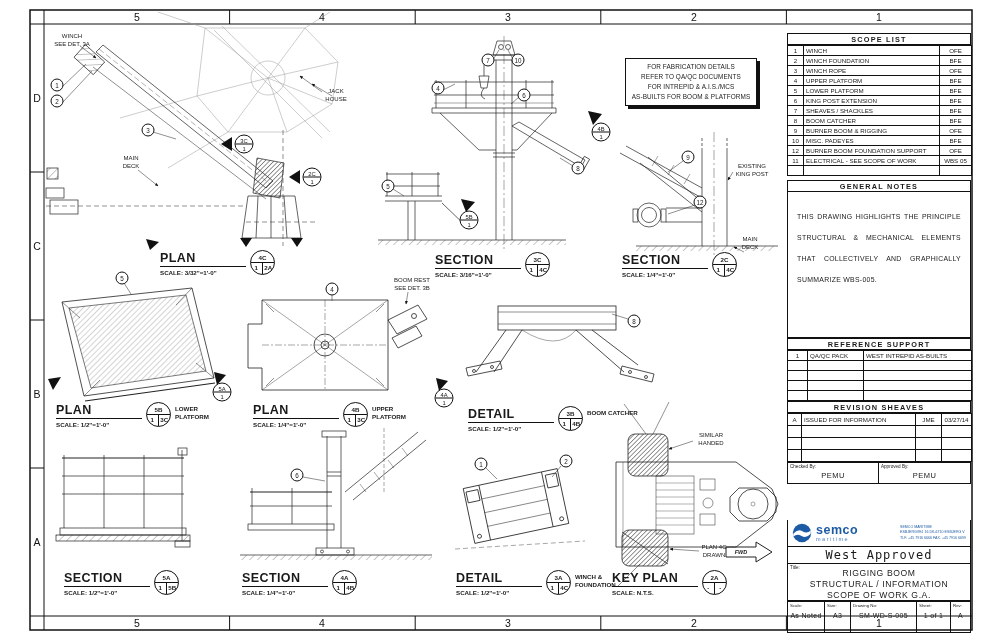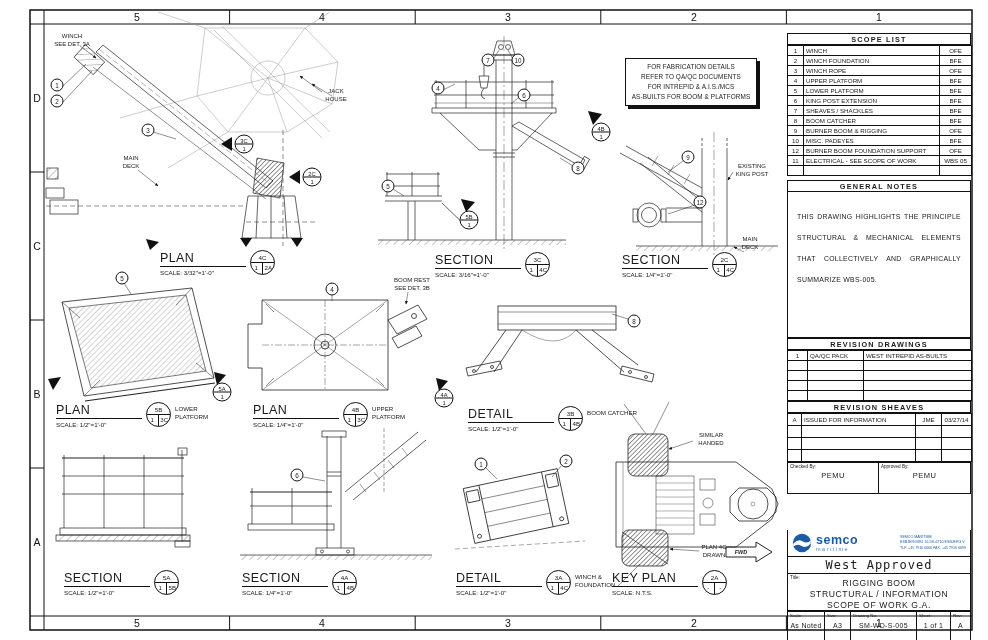--- a/index.html
+++ b/index.html
@@ -13,41 +13,41 @@
   
   .bal{position:absolute;width:13px;height:13px;border:1px solid #111;border-radius:50%;background:#fff;font-size:6.3px;display:flex;align-items:center;justify-content:center;transform:translate(-50%,-50%);z-index:4;}
   
   .flag{position:absolute;width:19px;height:19px;border:1.1px solid #111;border-radius:50%;background:#fff;font-size:5.8px;text-align:center;transform:translate(-50%,-50%);z-index:4;}
   .flag-top{height:9px;line-height:10px;border-bottom:1px solid #111;}
   .flag-bot{line-height:8.5px;}
   
   .ann{position:absolute;font-size:6px;line-height:1.25;white-space:pre-line;text-align:center;transform:translate(-50%,0);z-index:3;}
   .ann-fwd{font-style:italic;font-weight:bold;font-size:5.5px;}
   
-  .vt{position:absolute;display:flex;align-items:flex-start;gap:4px;z-index:3;}
+  .vt{position:absolute;display:flex;align-items:flex-start;gap:4px;z-index:3;font-weight:bold;}
   .vt-name{font-size:12.5px;letter-spacing:.4px;border-bottom:1.2px solid #111;min-width:86px;line-height:1.05;padding-bottom:1px;}
   .vt-scale{font-size:6.2px;margin-top:1.5px;}
   .vt-ref{width:25px;height:25px;border:1px solid #111;border-radius:50%;background:#fff;font-size:6.2px;text-align:center;margin-top:-2px;flex:none;}
   .vt-ref-top{height:12px;line-height:13px;border-bottom:1px solid #111;}
   .vt-ref-bot{display:flex;height:11px;}
   .vt-ref-bl{width:50%;border-right:1px solid #111;line-height:9px;}
   .vt-ref-br{width:50%;line-height:9px;}
   .vt-side{font-size:6.2px;margin-top:1px;white-space:pre-line;line-height:1.3;}
   
   .panel{position:absolute;left:787px;top:33px;width:184px;font-size:6.3px;z-index:3;}
   .tbl-hdr{border:1px solid #111;font-weight:bold;text-align:center;font-size:7.3px;letter-spacing:1.2px;height:12px;line-height:12px;background:#fff;}
   table{border-collapse:collapse;width:100%;table-layout:fixed;}
   td{border:1px solid #111;height:10px;padding:0 2px;font-size:6.2px;overflow:hidden;white-space:nowrap;}
   .t-item td:first-child,.t-item td:last-child{text-align:center;}
   .t-item td{height:10px;}
   .t-ref td:first-child{text-align:center;}
   .t-rev td{height:12px;}
   .t-rev td:first-child,.t-rev td:nth-child(3),.t-rev td:nth-child(4){text-align:center;}
   .gn-body{border:1px solid #111;border-top:none;height:146px;padding:14px 9px 0 9px;font-size:6.9px;line-height:21px;text-align:justify;letter-spacing:.3px;}
-  .sign-row{display:flex;height:32px;}
+  .sign-row{display:flex;height:22px;}
   .sign-cell{width:50%;border:1px solid #111;position:relative;}
   .sign-cell+.sign-cell{border-left:none;}
   .sign-lab{position:absolute;left:2px;top:1px;font-size:4.6px;}
   .sign-val{text-align:center;margin-top:8px;font-size:7.5px;letter-spacing:.5px;}
   .logo-row{display:flex;height:27px;border:1px solid #111;border-top:none;align-items:center;padding:0 4px;gap:4px;margin-top:36px;}
   .logo-word{color:#1d5ca5;font-weight:bold;font-size:12.5px;letter-spacing:.5px;line-height:1;}
   .logo-sub{color:#4a7fc0;font-size:5.5px;letter-spacing:1.5px;line-height:1;margin-top:1px;}
   .logo-addr{margin-left:auto;color:#1d5ca5;font-size:3.6px;line-height:1.4;white-space:pre-line;text-align:left;}
   .vessel-row{height:17px;border:1px solid #111;border-top:none;text-align:center;font-family:"DejaVu Sans Mono",monospace;font-size:12px;line-height:16px;letter-spacing:1px;}
   .title-row{height:37px;border:1px solid #111;border-top:none;position:relative;text-align:center;padding-top:4px;}
@@ -664,21 +664,21 @@
             <td></td>
           </tr>
         </tbody>
     </table>
 
     <div style="height:4px"></div>
 
     <div class="tbl-hdr">GENERAL NOTES</div>
     <div class="gn-body">THIS DRAWING HIGHLIGHTS THE PRINCIPLE STRUCTURAL &amp; MECHANICAL ELEMENTS THAT COLLECTIVELY AND GRAPHICALLY SUMMARIZE WBS-005.</div>
 
-    <div class="tbl-hdr">REVISION DRAWINGS</div>
+    <div class="tbl-hdr">REFERENCE SUPPORT</div>
     <table class="t-ref">
       <colgroup>
           <col style="width:20px">
           <col style="width:56px">
           <col style="width:108px">
         </colgroup>
       <tbody>
           <tr>
             <td>1</td>
             <td>QA/QC PACK</td>

